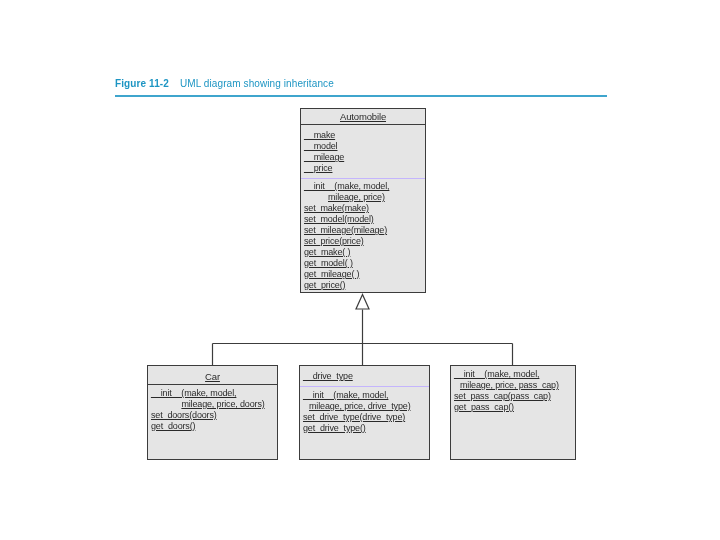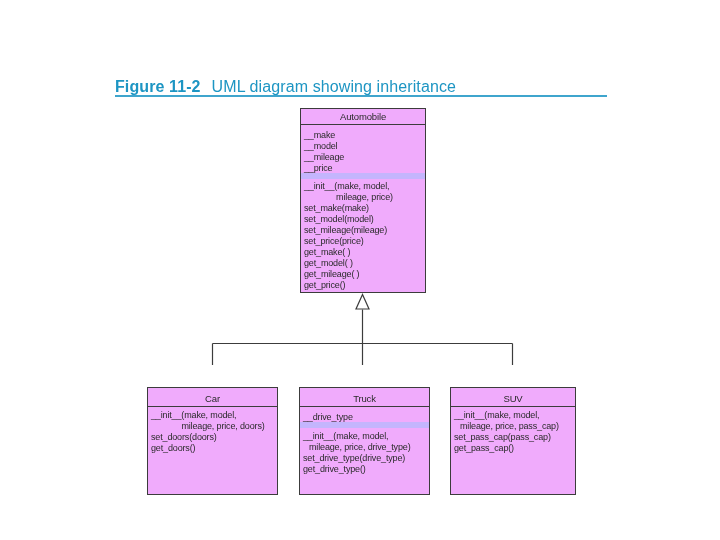--- a/index.html
+++ b/index.html
@@ -5,52 +5,53 @@
   html,body{margin:0;padding:0;}
   body{
     width:720px;height:540px;position:relative;background:#ffffff;
     font-family:"Liberation Sans","DejaVu Sans",sans-serif;
     overflow:hidden;
   }
   
   .fig-header{
     position:absolute;left:115px;top:78px;width:500px;
     display:flex;align-items:baseline;gap:11px;
-    font-size:16px;color:#1d95c3;letter-spacing:.1px;
+    font-size:10px;color:#1d95c3;letter-spacing:.1px;
     white-space:nowrap;
   }
   .fig-label{font-weight:bold;}
   .fig-rule{
     position:absolute;left:115px;top:95px;width:492px;height:2px;
     background:#3fa5cd;
   }
   
   .uml-box{
     position:absolute;box-sizing:border-box;
-    border:1px solid #3c3c3c;background:#f0abfc;
+    border:1px solid #3c3c3c;background:#e5e5e5;
     font-size:9px;line-height:11px;color:#2a2a2a;
     letter-spacing:-0.15px;
+    text-decoration:underline;
   }
   .uml-title{
     text-align:center;border-bottom:1px solid #3c3c3c;
     box-sizing:border-box;font-size:9.5px;
   }
   .uml-attrs,.uml-methods{box-sizing:border-box;padding-left:3px;white-space:nowrap;}
-  .uml-attrs{border-bottom:6px solid #c4b5fd;}
+  .uml-attrs{border-bottom:1px solid #c4b5fd;}
   .uml-line{white-space:nowrap;}
 
   
   .box-parent{left:300px;top:108px;width:126px;height:185px;}
   .box-parent .uml-title{height:16px;padding-top:2px;}
   .box-parent .uml-attrs{height:54px;padding-top:5px;}
   .box-parent .uml-methods{padding-top:2px;}
-  .box-parent .wrap{text-align:center;}
+  .box-parent .wrap{margin-left:24px;}
 
   
-  .box-child{top:365px;height:108px;margin-top:22px;}
+  .box-child{top:365px;height:95px;}
   .box-car{left:147px;width:131px;}
   .box-truck{left:299px;width:131px;}
   .box-suv{left:450px;width:126px;}
   .box-child .uml-title{height:19px;padding-top:5px;}
   .box-child .uml-attrs{height:21px;padding-top:5px;}
   .box-child .uml-methods{padding-top:3px;}
   .box-car .wrap{margin-left:18px;text-align:center;}
   .box-truck .wrap{margin-left:6px;}
   .box-suv .wrap{margin-left:6px;}
 
@@ -99,33 +100,31 @@
   <div class="uml-title">Car</div>
   <div class="uml-methods">
     <div class="uml-line">__init__(make, model,</div>
     <div class="uml-line wrap">mileage, price, doors)</div>
     <div class="uml-line">set_doors(doors)</div>
     <div class="uml-line">get_doors()</div>
   </div>
 </div>
 
 <div class="uml-box box-child box-truck">
-  <div class="uml-title">Truck</div>
   <div class="uml-attrs">
     <div class="uml-line">__drive_type</div>
   </div>
   <div class="uml-methods">
     <div class="uml-line">__init__(make, model,</div>
     <div class="uml-line wrap">mileage, price, drive_type)</div>
     <div class="uml-line">set_drive_type(drive_type)</div>
     <div class="uml-line">get_drive_type()</div>
   </div>
 </div>
 
 <div class="uml-box box-child box-suv">
-  <div class="uml-title">SUV</div>
   <div class="uml-methods">
     <div class="uml-line">__init__(make, model,</div>
     <div class="uml-line wrap">mileage, price, pass_cap)</div>
     <div class="uml-line">set_pass_cap(pass_cap)</div>
     <div class="uml-line">get_pass_cap()</div>
   </div>
 </div>
 
 </body></html>

